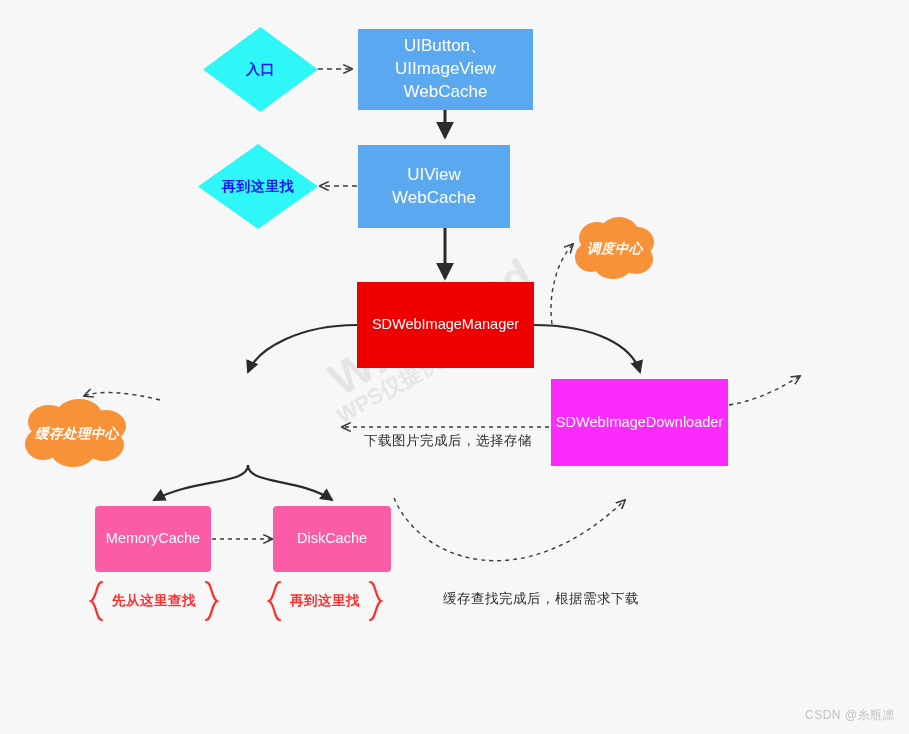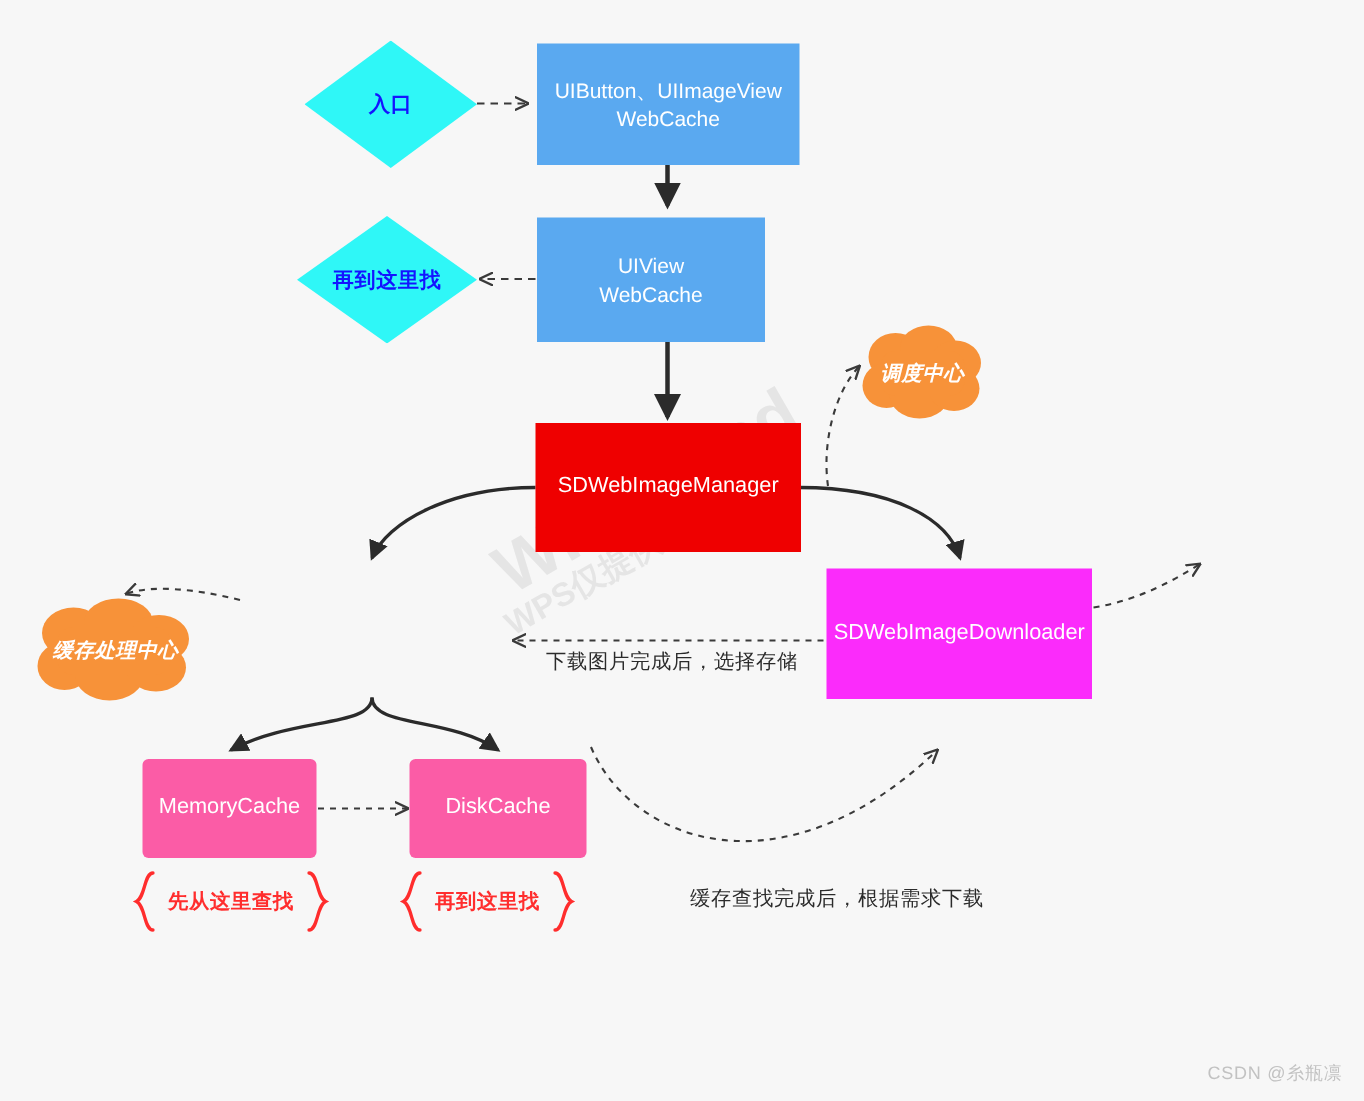--- a/index.html
+++ b/index.html
@@ -18,21 +18,21 @@
   }
 
   .node {
     position: absolute;
     display: flex; align-items: center; justify-content: center;
     text-align: center;
     color: #ffffff;
     line-height: 1.35;
     white-space: pre-line;
   }
-  .node.blue   { background: #5aa9f0; font-size: 14px; }
+  .node.blue   { background: #5aa9f0; font-size: 17px; }
   .node.red    { background: #ef0000; font-size: 14.5px; }
   .node.magenta{ background: #fb2bfb; font-size: 14.5px; }
   .node.pink   { background: #fb5ca6; font-size: 14.5px; }
 
   .diamond {
     position: absolute;
     display: flex; align-items: center; justify-content: center;
   }
   .diamond .dshape {
     position: absolute; left: 0; top: 0; width: 100%; height: 100%;
@@ -208,21 +208,21 @@
         <ellipse cx="51" cy="52" rx="23" ry="17"></ellipse>
         <ellipse cx="82" cy="47" rx="20" ry="16"></ellipse>
         <rect x="16" y="20" width="76" height="32" rx="11"></rect>
       </g>
     </svg>
     <div class="clabel">缓存处理中心</div>
   </div>
 
   <div class="edge-label" style="left:364px; top:432px;">下载图片完成后，选择存储</div>
 
-  <div class="edge-label" style="left:460px; top:590px;">缓存查找完成后，根据需求下载</div>
+  <div class="edge-label" style="left:443px; top:590px;">缓存查找完成后，根据需求下载</div>
 
   <div class="brace-group" style="left:88px; top:580px; width:132px; height:42px;">
     <svg width="16" height="42" viewBox="0 0 16 42">
       <path d="M14 2 C8 2 9 18 3 21 C9 24 8 40 14 40" fill="none" stroke="#ff2d2d" stroke-width="2.2" stroke-linecap="round"></path>
     </svg>
     <div class="btxt">先从这里查找</div>
     <svg width="16" height="42" viewBox="0 0 16 42">
       <path d="M2 2 C8 2 7 18 13 21 C7 24 8 40 2 40" fill="none" stroke="#ff2d2d" stroke-width="2.2" stroke-linecap="round"></path>
     </svg>
   </div>

